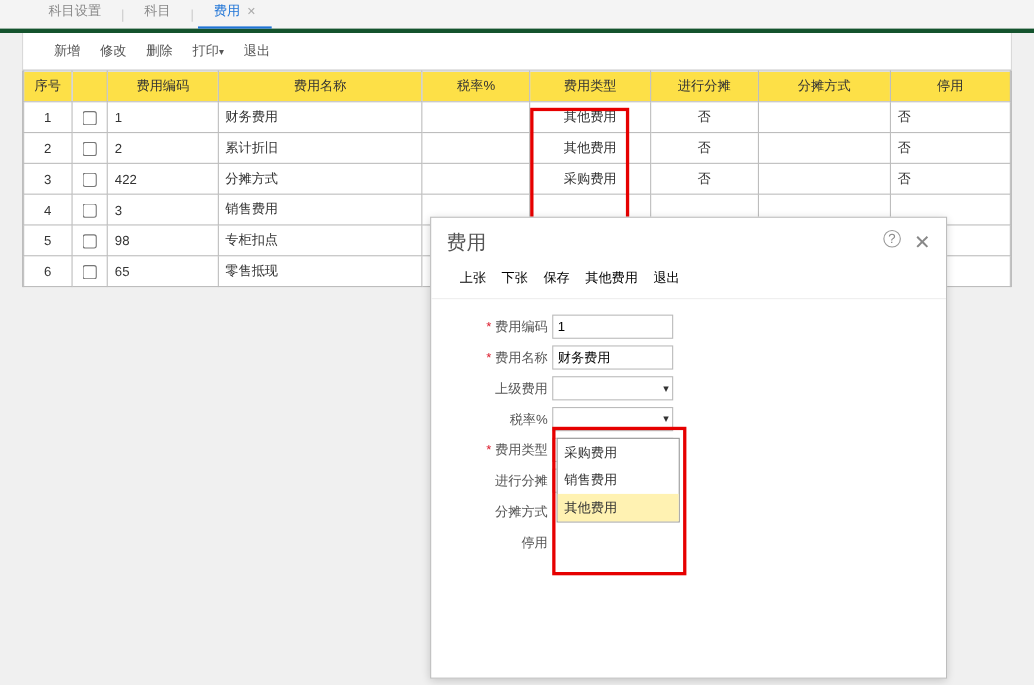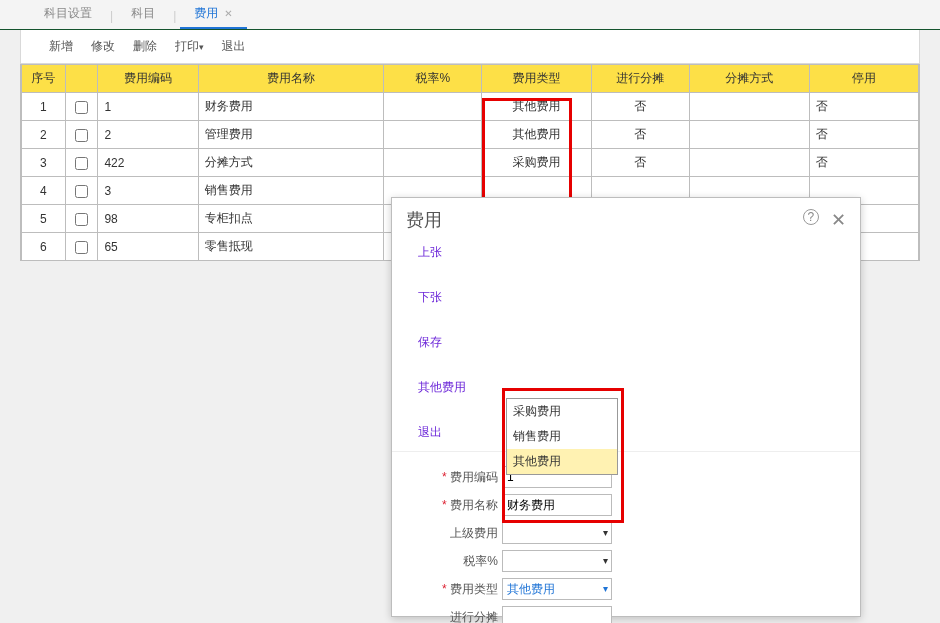--- a/index.html
+++ b/index.html
@@ -8,21 +8,21 @@
     font-size: 12px;
     background: #e8e8e8;
     width: 940px;
     height: 623px;
     overflow: hidden;
     position: relative;
     color: #333;
   }
   .tab-bar {
     background: #f4f4f4;
-    border-bottom: 1px solid #14532d;
+    border-bottom: 4px solid #14532d;
     display: flex;
     align-items: flex-end;
     padding-left: 30px;
     height: 30px;
   }
   .tab {
     padding: 6px 14px 5px 14px;
     color: #888;
     cursor: pointer;
     border-bottom: 2px solid transparent;
@@ -120,25 +120,24 @@
     display:flex;
     align-items:center;
     justify-content:space-between;
     padding:10px 14px 6px 14px;
     font-size:18px;
     color:#555;
   }
   .modal-title .icons { display:flex; gap:12px; color:#888; font-size:16px;}
   .modal-toolbar {
     display:flex;
-    gap:28px;
+    gap:14px;
     padding:6px 26px 10px 26px;
-    color:#6d28d9;
+    color:#000000;
     border-bottom:1px solid #eee;
-    flex-direction:column;
   }
   .modal-toolbar span { cursor:pointer; }
 
   .form {
     padding:12px 20px;
   }
   .form-row {
     display:flex;
     align-items:center;
     height:26px;
@@ -268,21 +267,21 @@
             <td class="col-rate"></td>
             <td class="col-type center">其他费用</td>
             <td class="col-apportion center">否</td>
             <td class="col-method"></td>
             <td class="col-stop">否</td>
           </tr>
           <tr>
             <td class="col-seq center">2</td>
             <td class="col-chk center"><input type="checkbox" style=""></td>
             <td class="col-code">2</td>
-            <td class="col-name">管理费用</td>
+            <td class="col-name">累计折旧</td>
             <td class="col-rate"></td>
             <td class="col-type center">其他费用</td>
             <td class="col-apportion center">否</td>
             <td class="col-method"></td>
             <td class="col-stop">否</td>
           </tr>
           <tr>
             <td class="col-seq center">3</td>
             <td class="col-chk center"><input type="checkbox" style=""></td>
             <td class="col-code">422</td>

